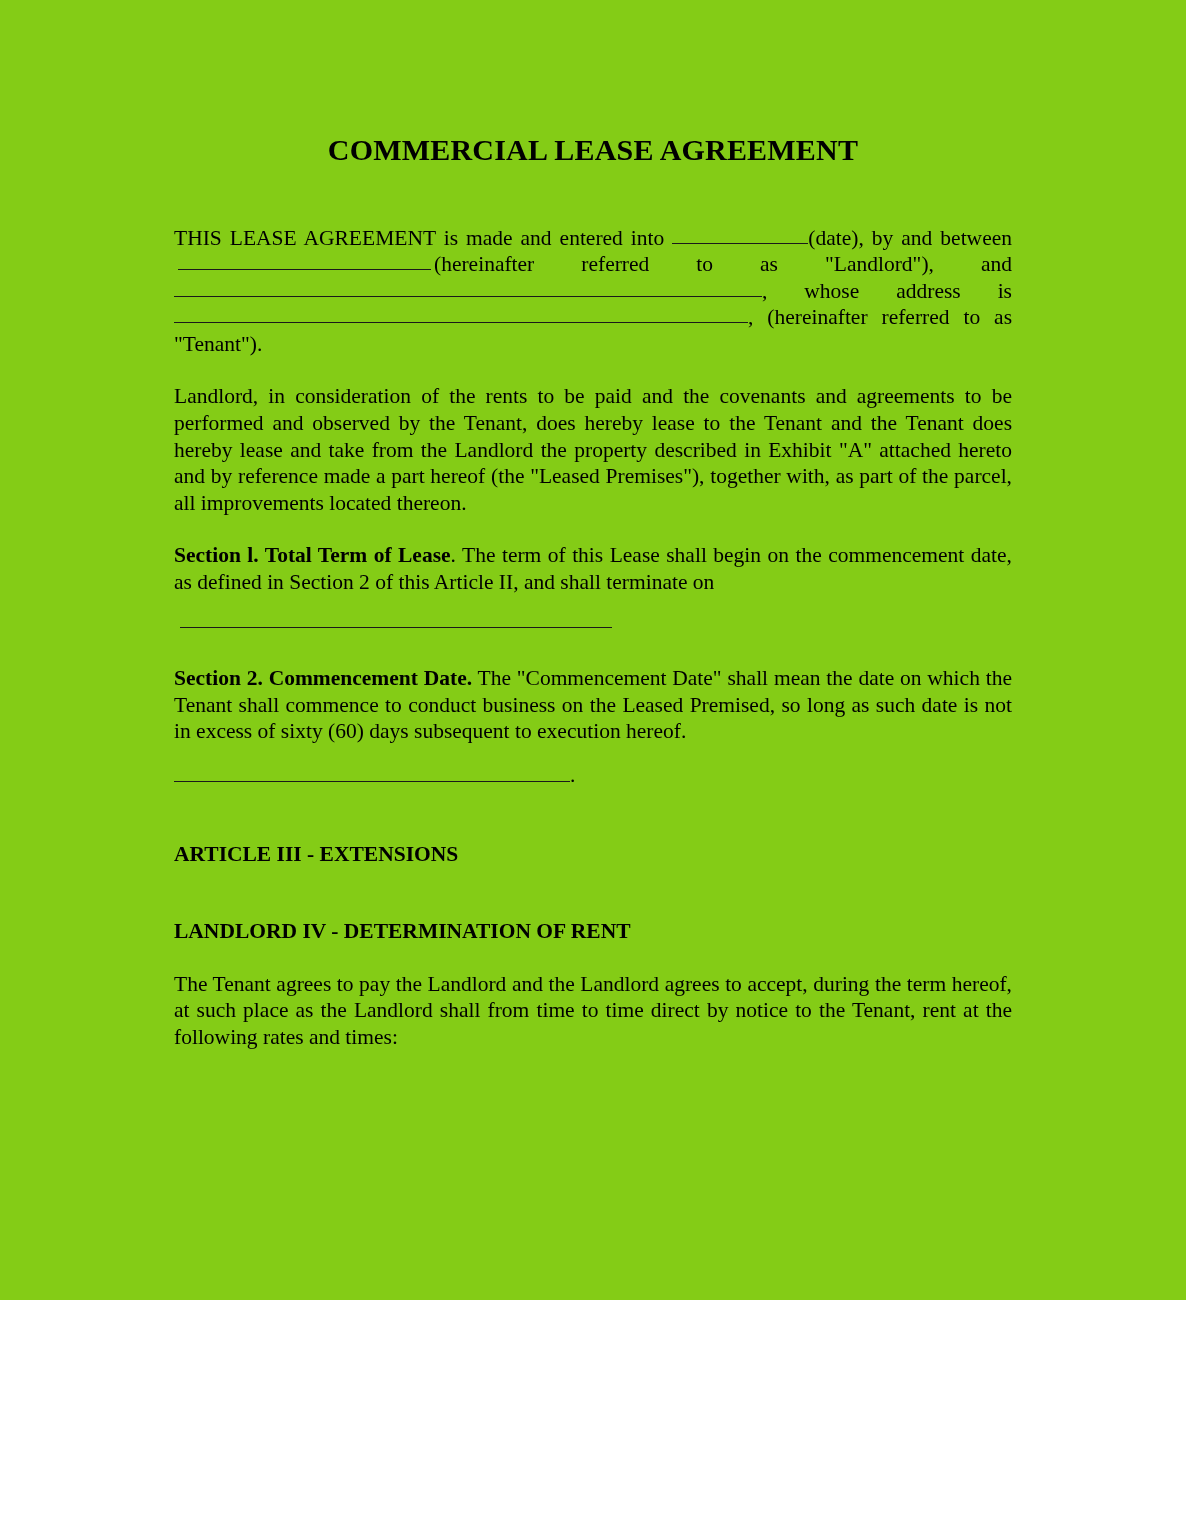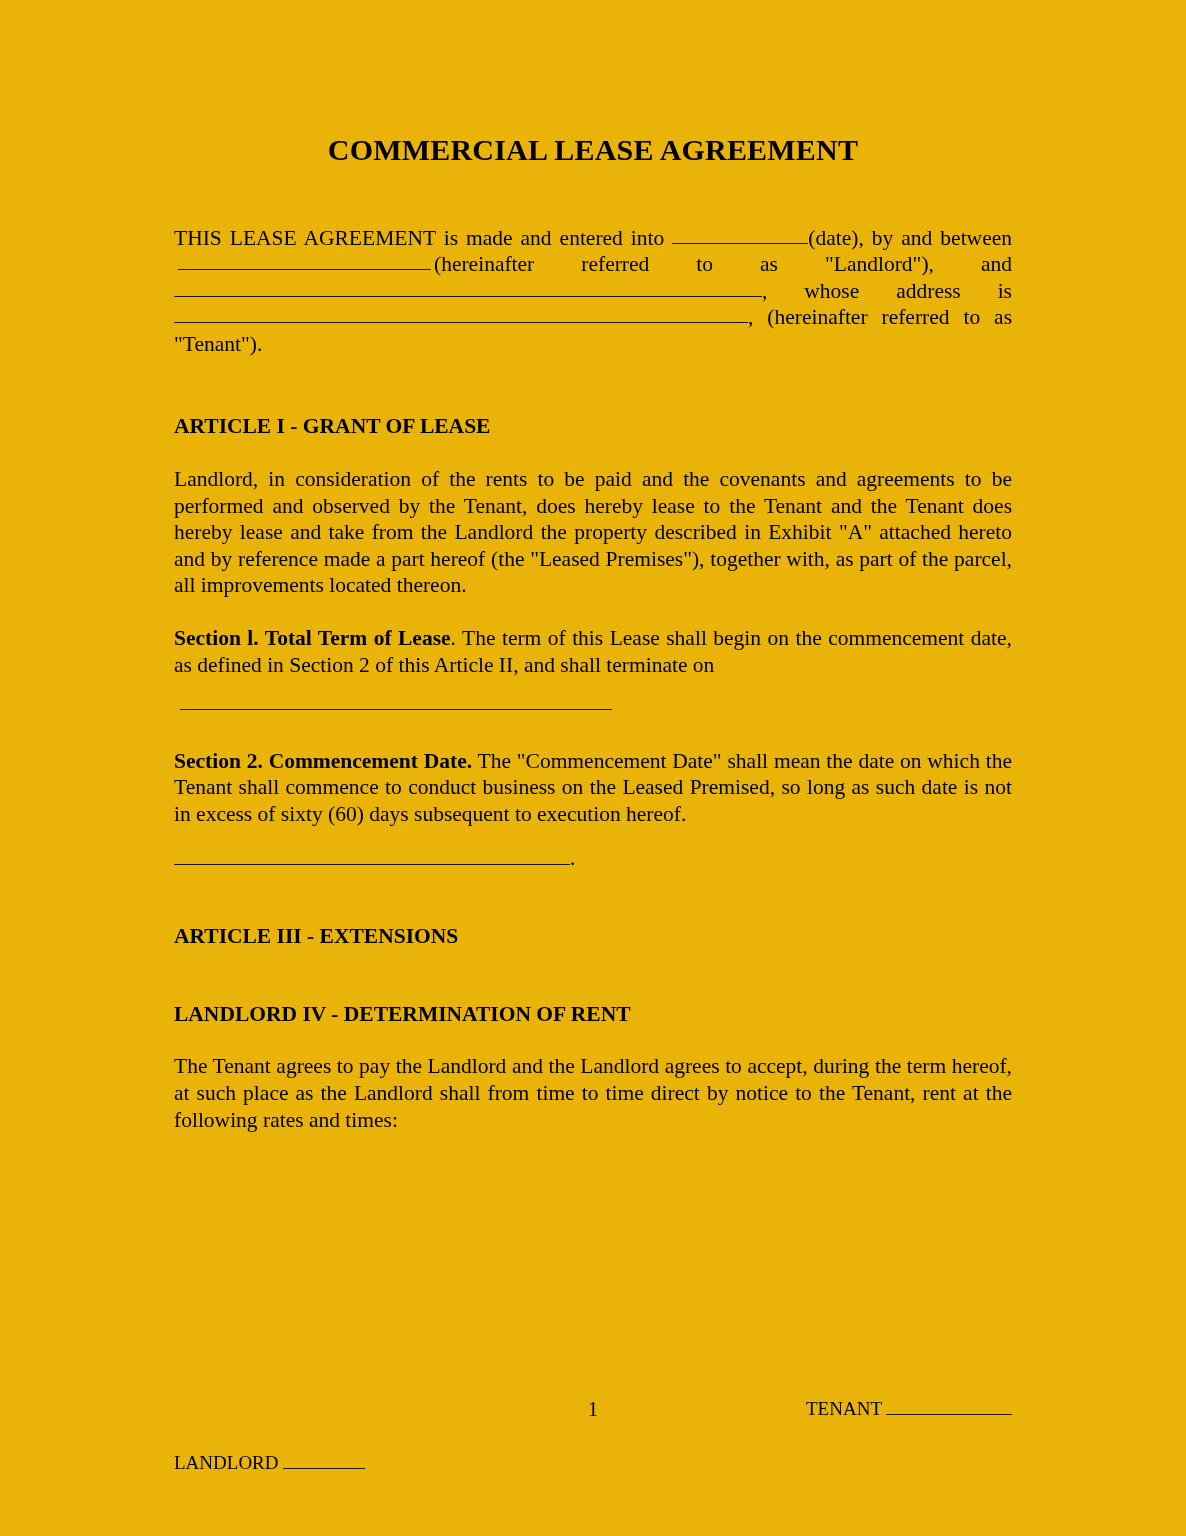--- a/index.html
+++ b/index.html
@@ -8,22 +8,22 @@
     padding: 0;
     background: #ffffff;
   }
   body {
     font-family: "Liberation Serif", "DejaVu Serif", serif;
     color: #000000;
   }
   .page {
     position: relative;
     width: 1186px;
-    height: 1536px;
-    background: #eab308;
+    height: 1300px;
+    background: #84cc16;
     box-sizing: border-box;
     overflow: hidden;
     padding-left: 30px;
   }
   .content {
     position: absolute;
     left: 174px;
     top: 0;
     width: 838px;
   }
@@ -136,21 +136,20 @@
 <body>
 
 <div class="page">
 
   <div class="content">
 
     <h1 class="doc-title">COMMERCIAL LEASE AGREEMENT</h1>
 
     <p class="intro"><span>THIS LEASE AGREEMENT is made and entered into </span><span class="blank blank-date"></span><span>(date), by and between </span><span class="blank blank-landlord"></span><span>(hereinafter referred to as "Landlord"), and </span><span class="blank blank-wide-a"></span><span>, whose address is </span><span class="blank blank-wide-b"></span><span>, (hereinafter referred to as "Tenant").</span></p>
 
-    <div class="heading h-art1">ARTICLE I - GRANT OF LEASE</div>
     <p class="body-after-heading">Landlord, in consideration of the rents to be paid and the covenants and agreements to be performed and observed by the Tenant, does hereby lease to the Tenant and the Tenant does hereby lease and take from the Landlord the property described in Exhibit "A" attached hereto and by reference made a part hereof (the "Leased Premises"), together with, as part of the parcel, all improvements located thereon.</p>
 
 
     <p class="body-after-heading"><span class="heading" style="display:inline">Section l. Total Term of Lease</span><span>. The term of this Lease shall begin on the commencement date, as defined in Section 2 of this Article II, and shall terminate on</span></p>
 
     <div class="rule-row rule-term-wrap">
       <span class="rule rule-term"></span>
     </div>
 
     <p class="sec-block"><span class="heading" style="display:inline">Section 2. Commencement Date.</span><span> The "Commencement Date" shall mean the date on which the Tenant shall commence to conduct business on the Leased Premised, so long as such date is not in excess of sixty (60) days subsequent to execution hereof.</span></p>

